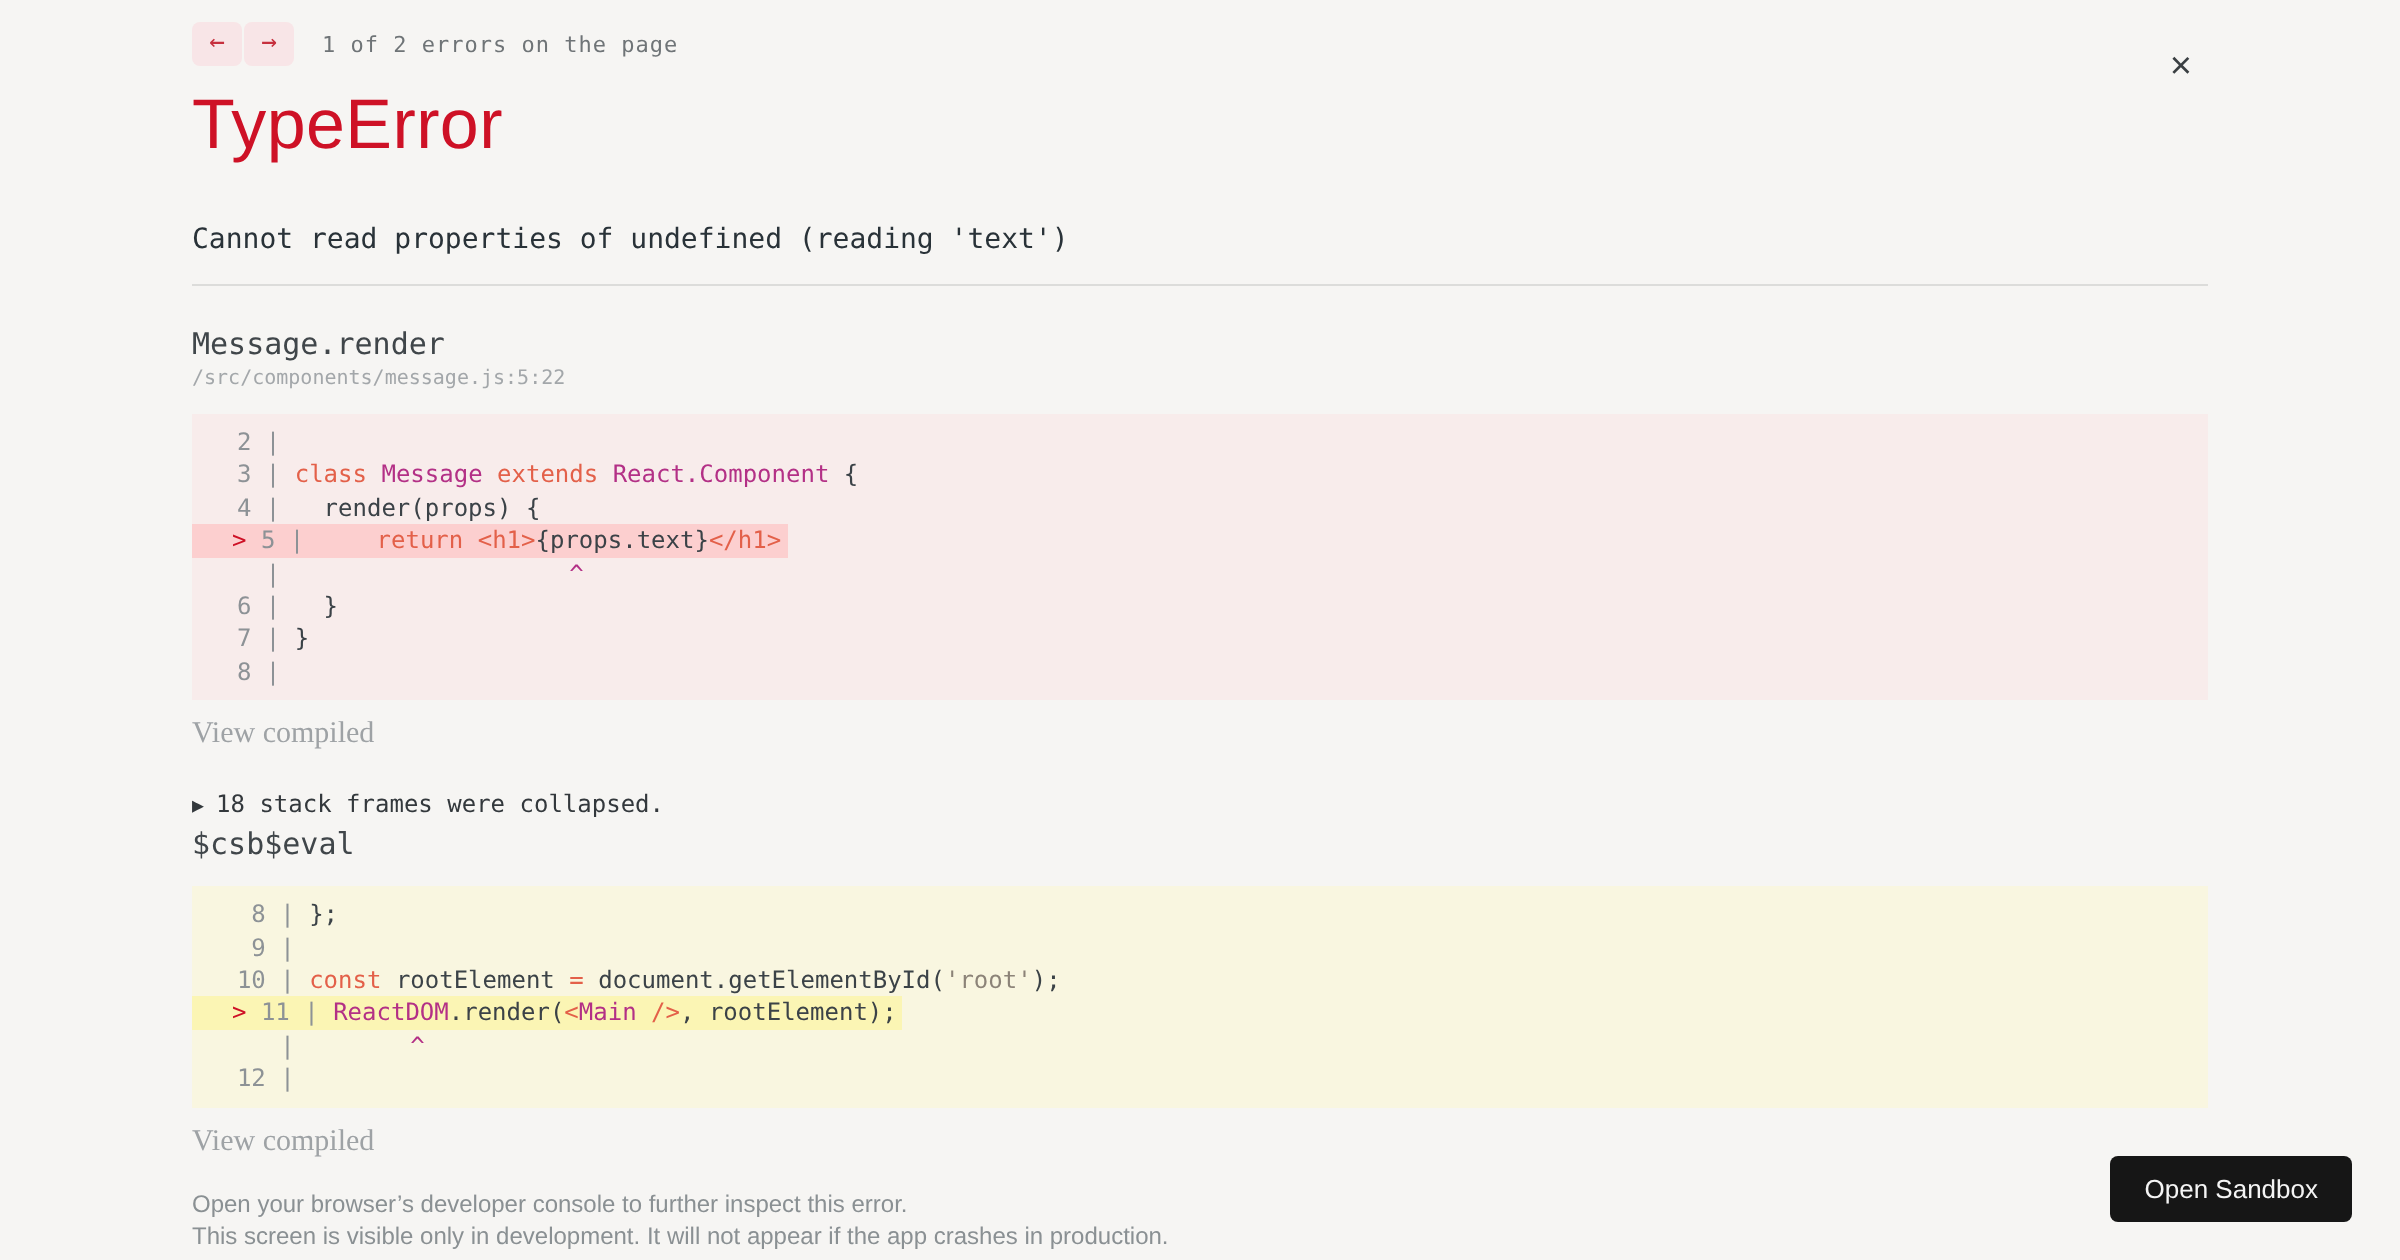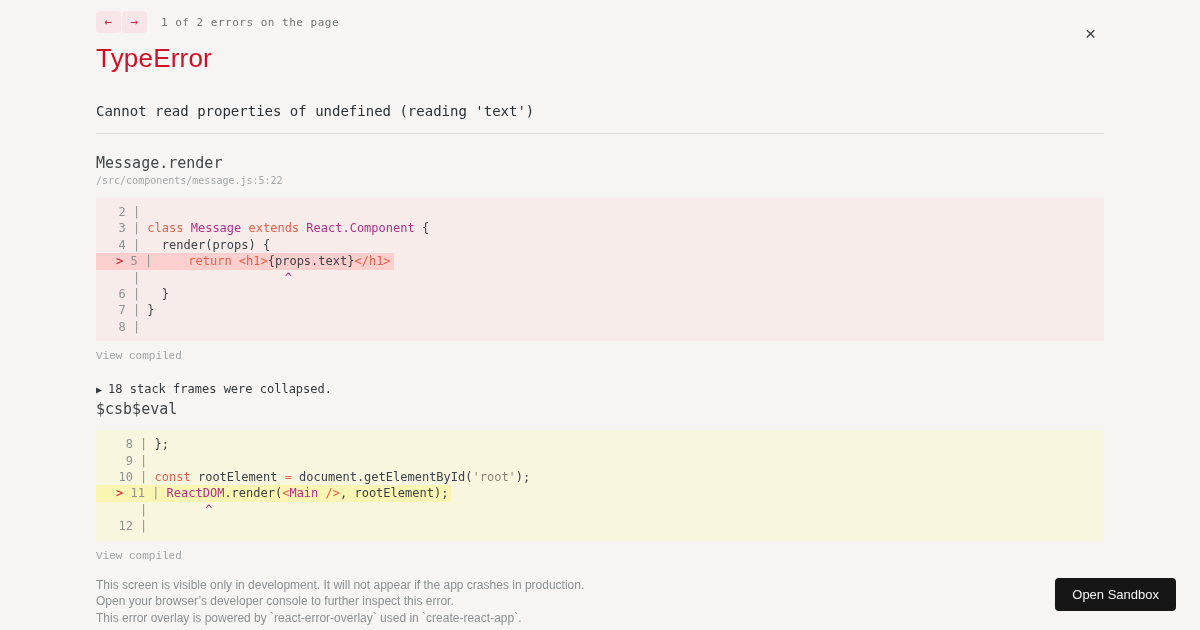--- a/index.html
+++ b/index.html
@@ -34,21 +34,21 @@
   .close-btn {
     position: absolute; top: 13px; right: 104px;
     background: none; border: none; cursor: pointer;
     font-size: 19px; color: #3a3f42; line-height: 1;
     font-family: "Liberation Sans", sans-serif;
   }
 
   
   .error-title {
     margin-top: 10px;
-    font-size: 26px;
+    font-size: 35px;
     font-weight: 500;
     color: #ce1126;
     letter-spacing: 0.2px;
   }
   .error-message {
     margin-top: 29px;
     font-family: "DejaVu Sans Mono", monospace;
     font-size: 14px;
     color: #293238;
     white-space: pre;
@@ -79,22 +79,22 @@
   }
   .code-line { white-space: pre; }
   .code-line .hl {
     display: inline-block;
     margin-left: -8px;
     padding-left: 20px;
     padding-right: 3px;
   }
   .view-compiled {
     margin-top: 9px;
-    font-family: Liberation Mono, monospace;
-    font-size: 11px;
+    font-family: Liberation Serif, serif;
+    font-size: 15px;
     color: #9ea2a5;
     cursor: pointer;
     display: inline-block;
     text-align: right;
   }
   .collapsed-row {
     margin-top: 19px;
     font-family: "DejaVu Sans Mono", monospace;
     font-size: 12px;
     color: #33383c;
@@ -156,20 +156,20 @@
     <span class="tri">▶</span><span>18 stack frames were collapsed.</span>
   </div>
 
   <div>
     <div class="frame-fn second">$csb$eval</div>
     <pre class="code-block" style="background: rgb(249, 246, 224);"><div class="code-line"><span><span style="color: rgb(141, 146, 150);">   8 | </span><span style="color: rgb(59, 66, 71);">};</span></span></div><div class="code-line"><span><span style="color: rgb(141, 146, 150);">   9 | </span></span></div><div class="code-line"><span><span style="color: rgb(141, 146, 150);">  10 | </span><span style="color: rgb(227, 96, 73);">const </span><span style="color: rgb(59, 66, 71);">rootElement </span><span style="color: rgb(227, 96, 73);">= </span><span style="color: rgb(59, 66, 71);">document.getElementById(</span><span style="color: rgb(140, 131, 120);">'root'</span><span style="color: rgb(59, 66, 71);">);</span></span></div><div class="code-line"><span class="hl" style="background: rgb(251, 245, 180);"><span style="color: rgb(206, 17, 38);">&gt; </span><span style="color: rgb(141, 146, 150);">11 | </span><span style="color: rgb(179, 48, 134);">ReactDOM</span><span style="color: rgb(59, 66, 71);">.render(</span><span style="color: rgb(227, 96, 73);">&lt;</span><span style="color: rgb(179, 48, 134);">Main</span><span style="color: rgb(227, 96, 73);"> /&gt;</span><span style="color: rgb(59, 66, 71);">, rootElement);</span></span></div><div class="code-line"><span><span style="color: rgb(141, 146, 150);">     | </span><span style="color: rgb(179, 48, 134);">       ^</span></span></div><div class="code-line"><span><span style="color: rgb(141, 146, 150);">  12 | </span></span></div></pre>
     <span class="view-compiled">View compiled</span>
   </div>
 
   <div class="footer">
+    <p>Open your browser’s developer console to further inspect this error.</p>
     <p>This screen is visible only in development. It will not appear if the app crashes in production.</p>
-    <p>Open your browser’s developer console to further inspect this error.</p>
     <p>This error overlay is powered by `react-error-overlay` used in `create-react-app`.</p>
   </div>
 
 </div>
 
 <button class="open-sandbox">Open Sandbox</button>
 
 </body></html>

